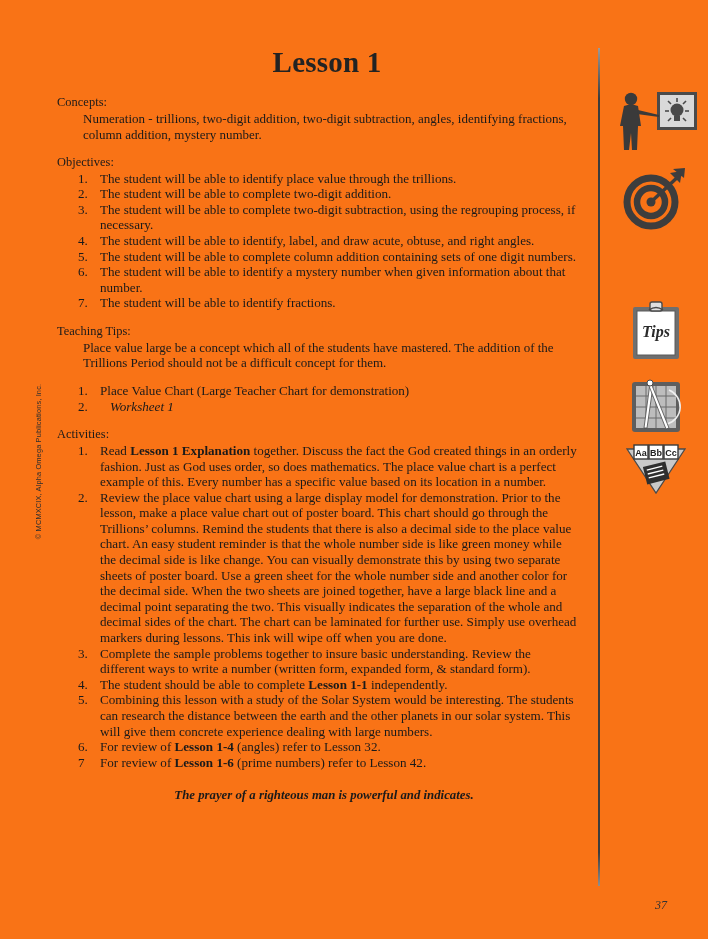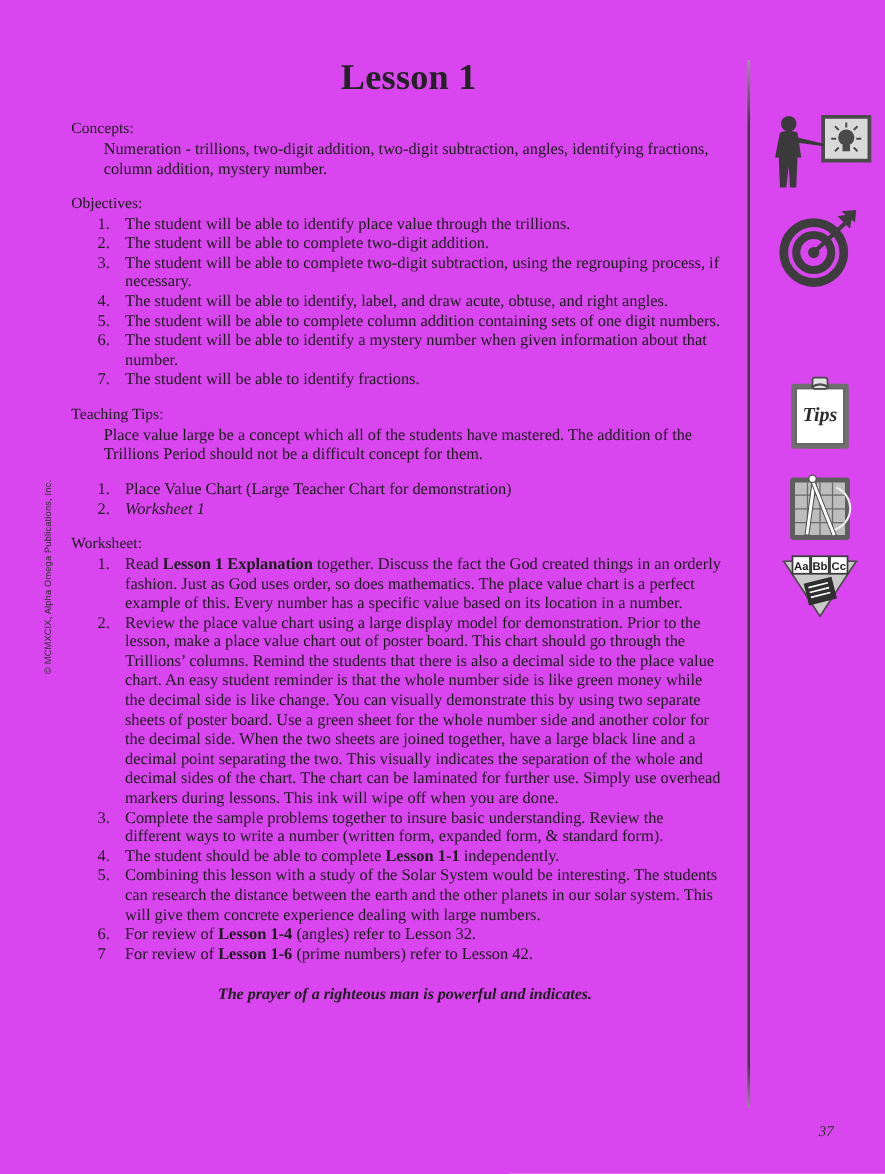--- a/index.html
+++ b/index.html
@@ -13,21 +13,21 @@
     position: relative;
     font-family: "Liberation Serif", serif;
     color: #1a1a1a;
     overflow: hidden;
   }
 
   
   #page {
     position: absolute;
     inset: 0;
-    background: #d946ef;
+    background: #f97316;
   }
 
   
   #divider {
     position: absolute;
     left: 598px;
     top: 48px;
     width: 2px;
     height: 838px;
     background: linear-gradient(to bottom, #9a9a9a 0%, #3c3c3c 6%, #3c3c3c 96%, #8f8f8f 100%);
@@ -99,21 +99,21 @@
   ol.numlist > li .num {
     flex: 0 0 auto;
     width: 22px;
     margin-left: 21px;
     text-align: left;
   }
   ol.numlist > li .txt {
     flex: 1 1 auto;
   }
   .txt b { font-weight: bold; }
-  .txt i { font-style: italic; }
+  .txt i { font-style: italic; margin-left: 10px; }
 
   #activities ol.numlist > li { margin-bottom: 0px; }
 
   
   .verse {
     margin-top: 17px;
     text-align: center;
     padding-left: 14px;
   }
   .verse-line {
@@ -220,21 +220,21 @@
             <span class="txt">Place Value Chart  (Large Teacher Chart for demonstration)</span>
           </li>
           <li>
             <span class="num">2.</span>
             <span class="txt"><i>Worksheet 1</i></span>
           </li>
         </ol>
     </div>
 
     <div class="section" id="activities">
-      <div class="section-heading">Worksheet:</div>
+      <div class="section-heading">Activities:</div>
       <ol class="numlist" id="activities-list">
           <li>
             <span class="num">1.</span>
             <span class="txt">Read <b>Lesson 1 Explanation</b> together.  Discuss the fact the God created things in an orderly fashion.  Just as God uses order, so does mathematics.  The place value chart is a perfect example of this.  Every number has a specific value based on its location in a number.</span>
           </li>
           <li>
             <span class="num">2.</span>
             <span class="txt">Review the place value chart using a large display model for demonstration.  Prior to the lesson, make a place value chart out of poster board.  This chart should go through the Trillions’ columns.  Remind the students that there is also a decimal side to the place value chart.  An easy student reminder is that the whole number side is like green money while the decimal side is like change.  You can visually demonstrate this by using two separate sheets of poster board.  Use a green sheet for the whole number side and another color for the decimal side.  When the two sheets are joined together, have a large black line and a decimal point separating the two.  This visually indicates the separation of the whole and decimal sides of the chart.  The chart can be laminated for further use.  Simply use overhead markers during lessons.  This ink will wipe off when you are done.</span>
           </li>
           <li>

